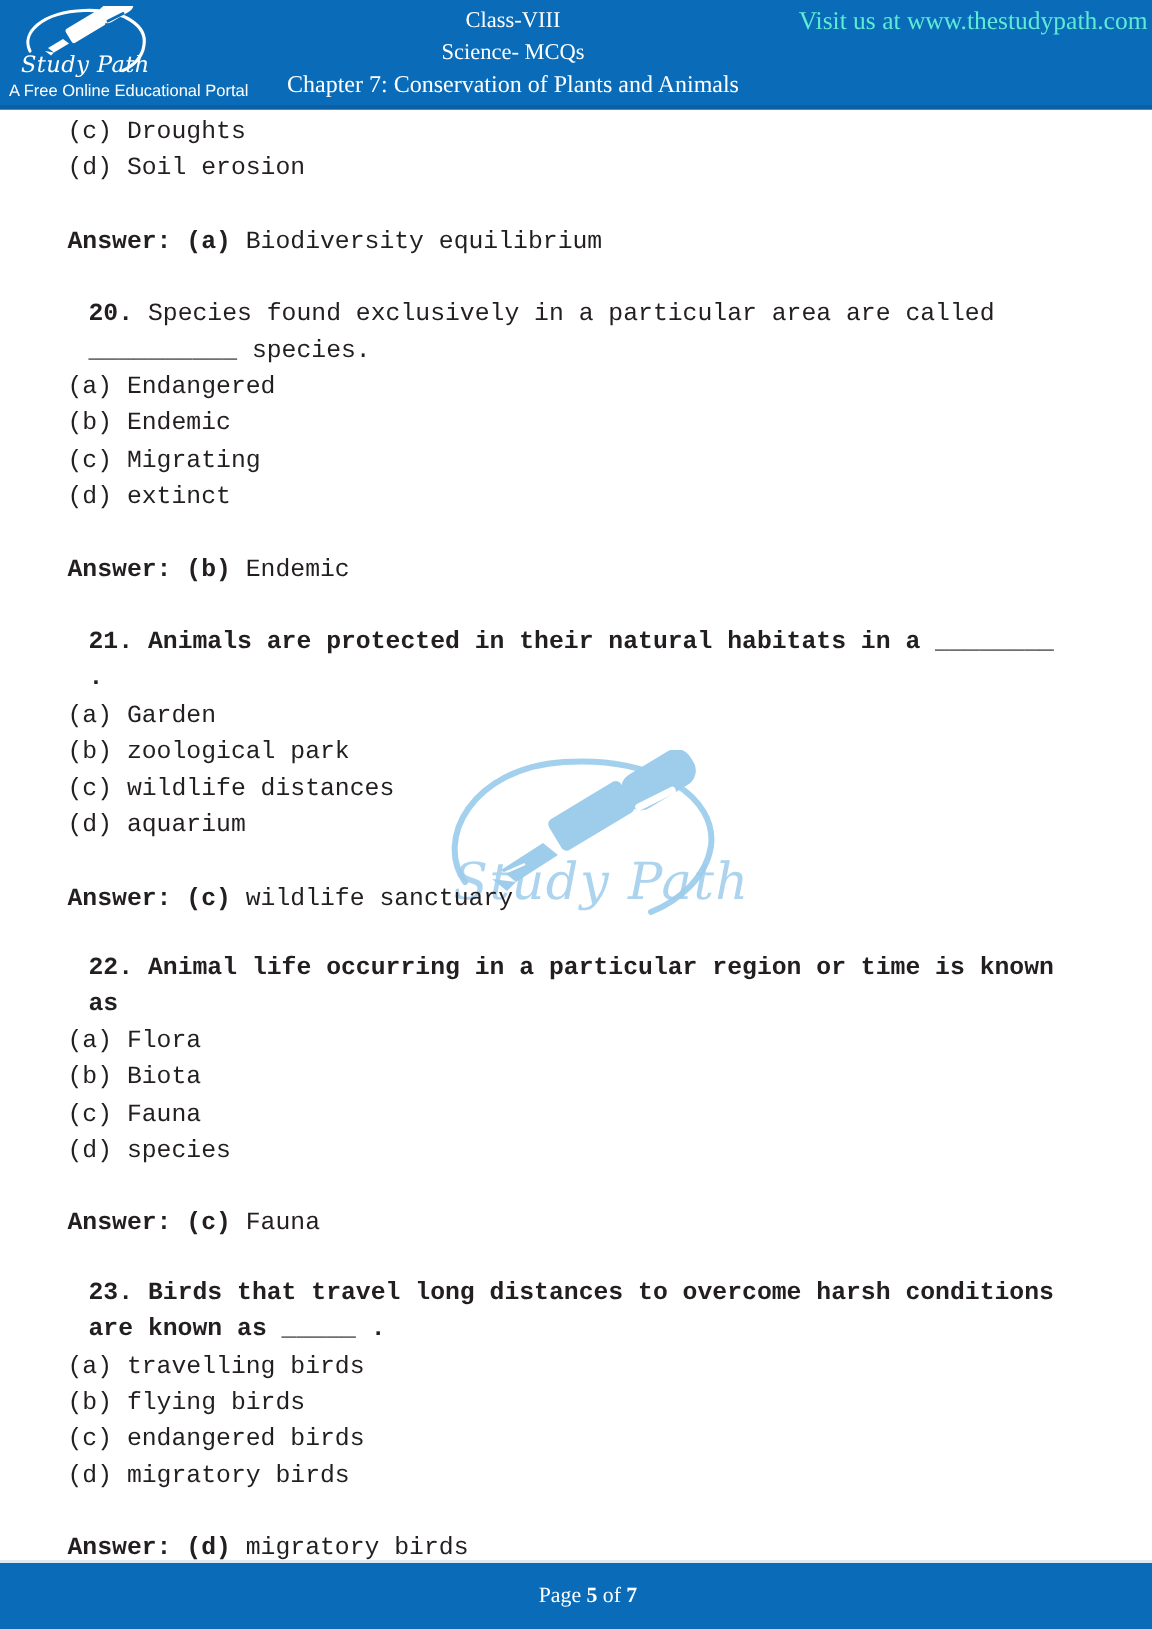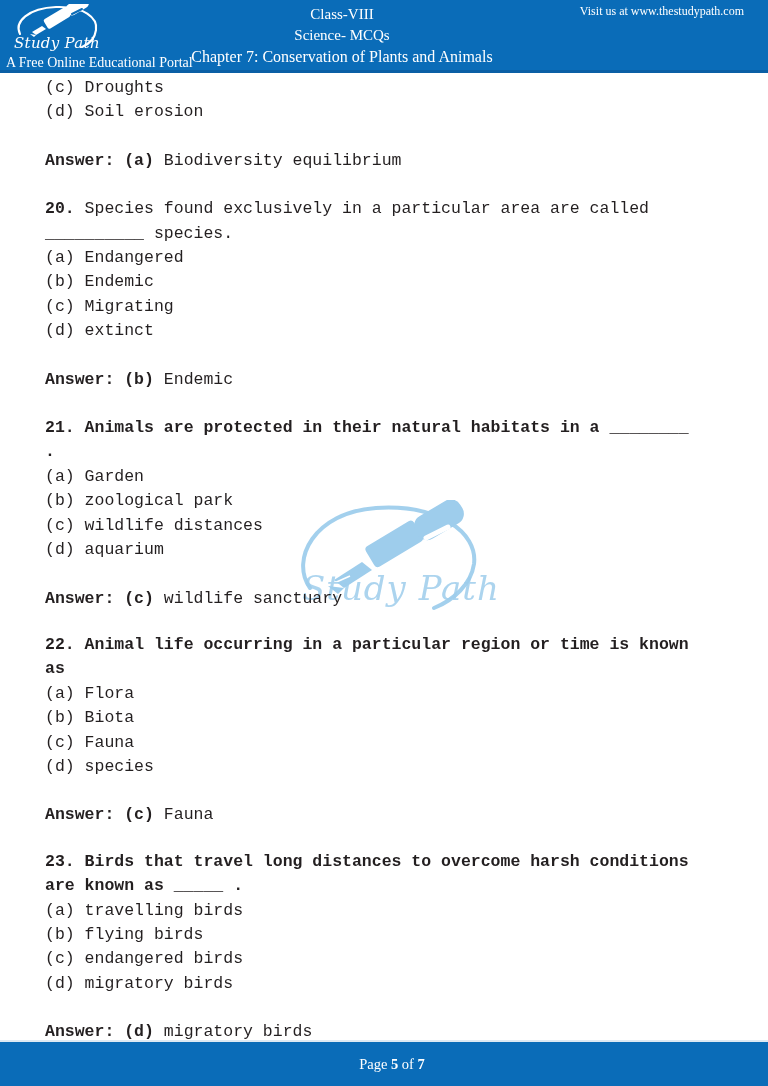--- a/index.html
+++ b/index.html
@@ -37,45 +37,45 @@
     position: absolute; left: 10px; top: 32px;
     font-family: "DejaVu Serif", "Liberation Serif", serif;
     font-style: italic;
     font-size: 15px;
     color: #ffffff;
     letter-spacing: 0.3px;
     white-space: nowrap;
   }
   .logo-tagline {
     position: absolute; left: 2px; top: 53px;
-    font-family: Liberation Serif, serif;
-    font-size: 14px;
+    font-family: Liberation Sans, sans-serif;
+    font-size: 11px;
     color: #ffffff;
     white-space: nowrap;
   }
   .header-center {
     position: absolute; left: 0; top: 4px;
     width: 684px;
     text-align: center;
     color: #ffffff;
     pointer-events: none;
   }
   .hc-line {
     font-family: "Liberation Serif", serif;
     font-size: 15px;
     line-height: 21px;
     color: #ffffff;
     white-space: nowrap;
   }
   .hc-line.chapter { font-size: 16px; }
   .header-right {
-    position: absolute; right: 24px; top: 4px;
+    position: absolute; right: 3px; top: 4px;
     font-family: "Liberation Serif", serif;
-    font-size: 12px;
-    color: #ffffff;
+    font-size: 17px;
+    color: #5eead4;
     white-space: nowrap;
   }
 
   
   .body-area {
     position: absolute;
     left: 45px; top: 76px;
     width: 690px;
   }
   .line {
@@ -84,21 +84,21 @@
     line-height: 24.4px;
     color: #231f20;
     white-space: pre-wrap;
     position: relative;
     z-index: 3;
   }
   .line.bold { font-weight: bold; }
   .line .b { font-weight: bold; }
   .gap { height: 24px; }
   .gap-sm { height: 22px; }
-  .q-wrap { max-width: 655px; white-space: normal; }
+  .q-wrap { max-width: 655px; white-space: normal; margin-left: 14px; }
 
   
   .watermark {
     position: absolute;
     left: 292px; top: 500px;
     width: 196px; height: 128px;
     z-index: 1;
     pointer-events: none;
     opacity: 1;
   }

